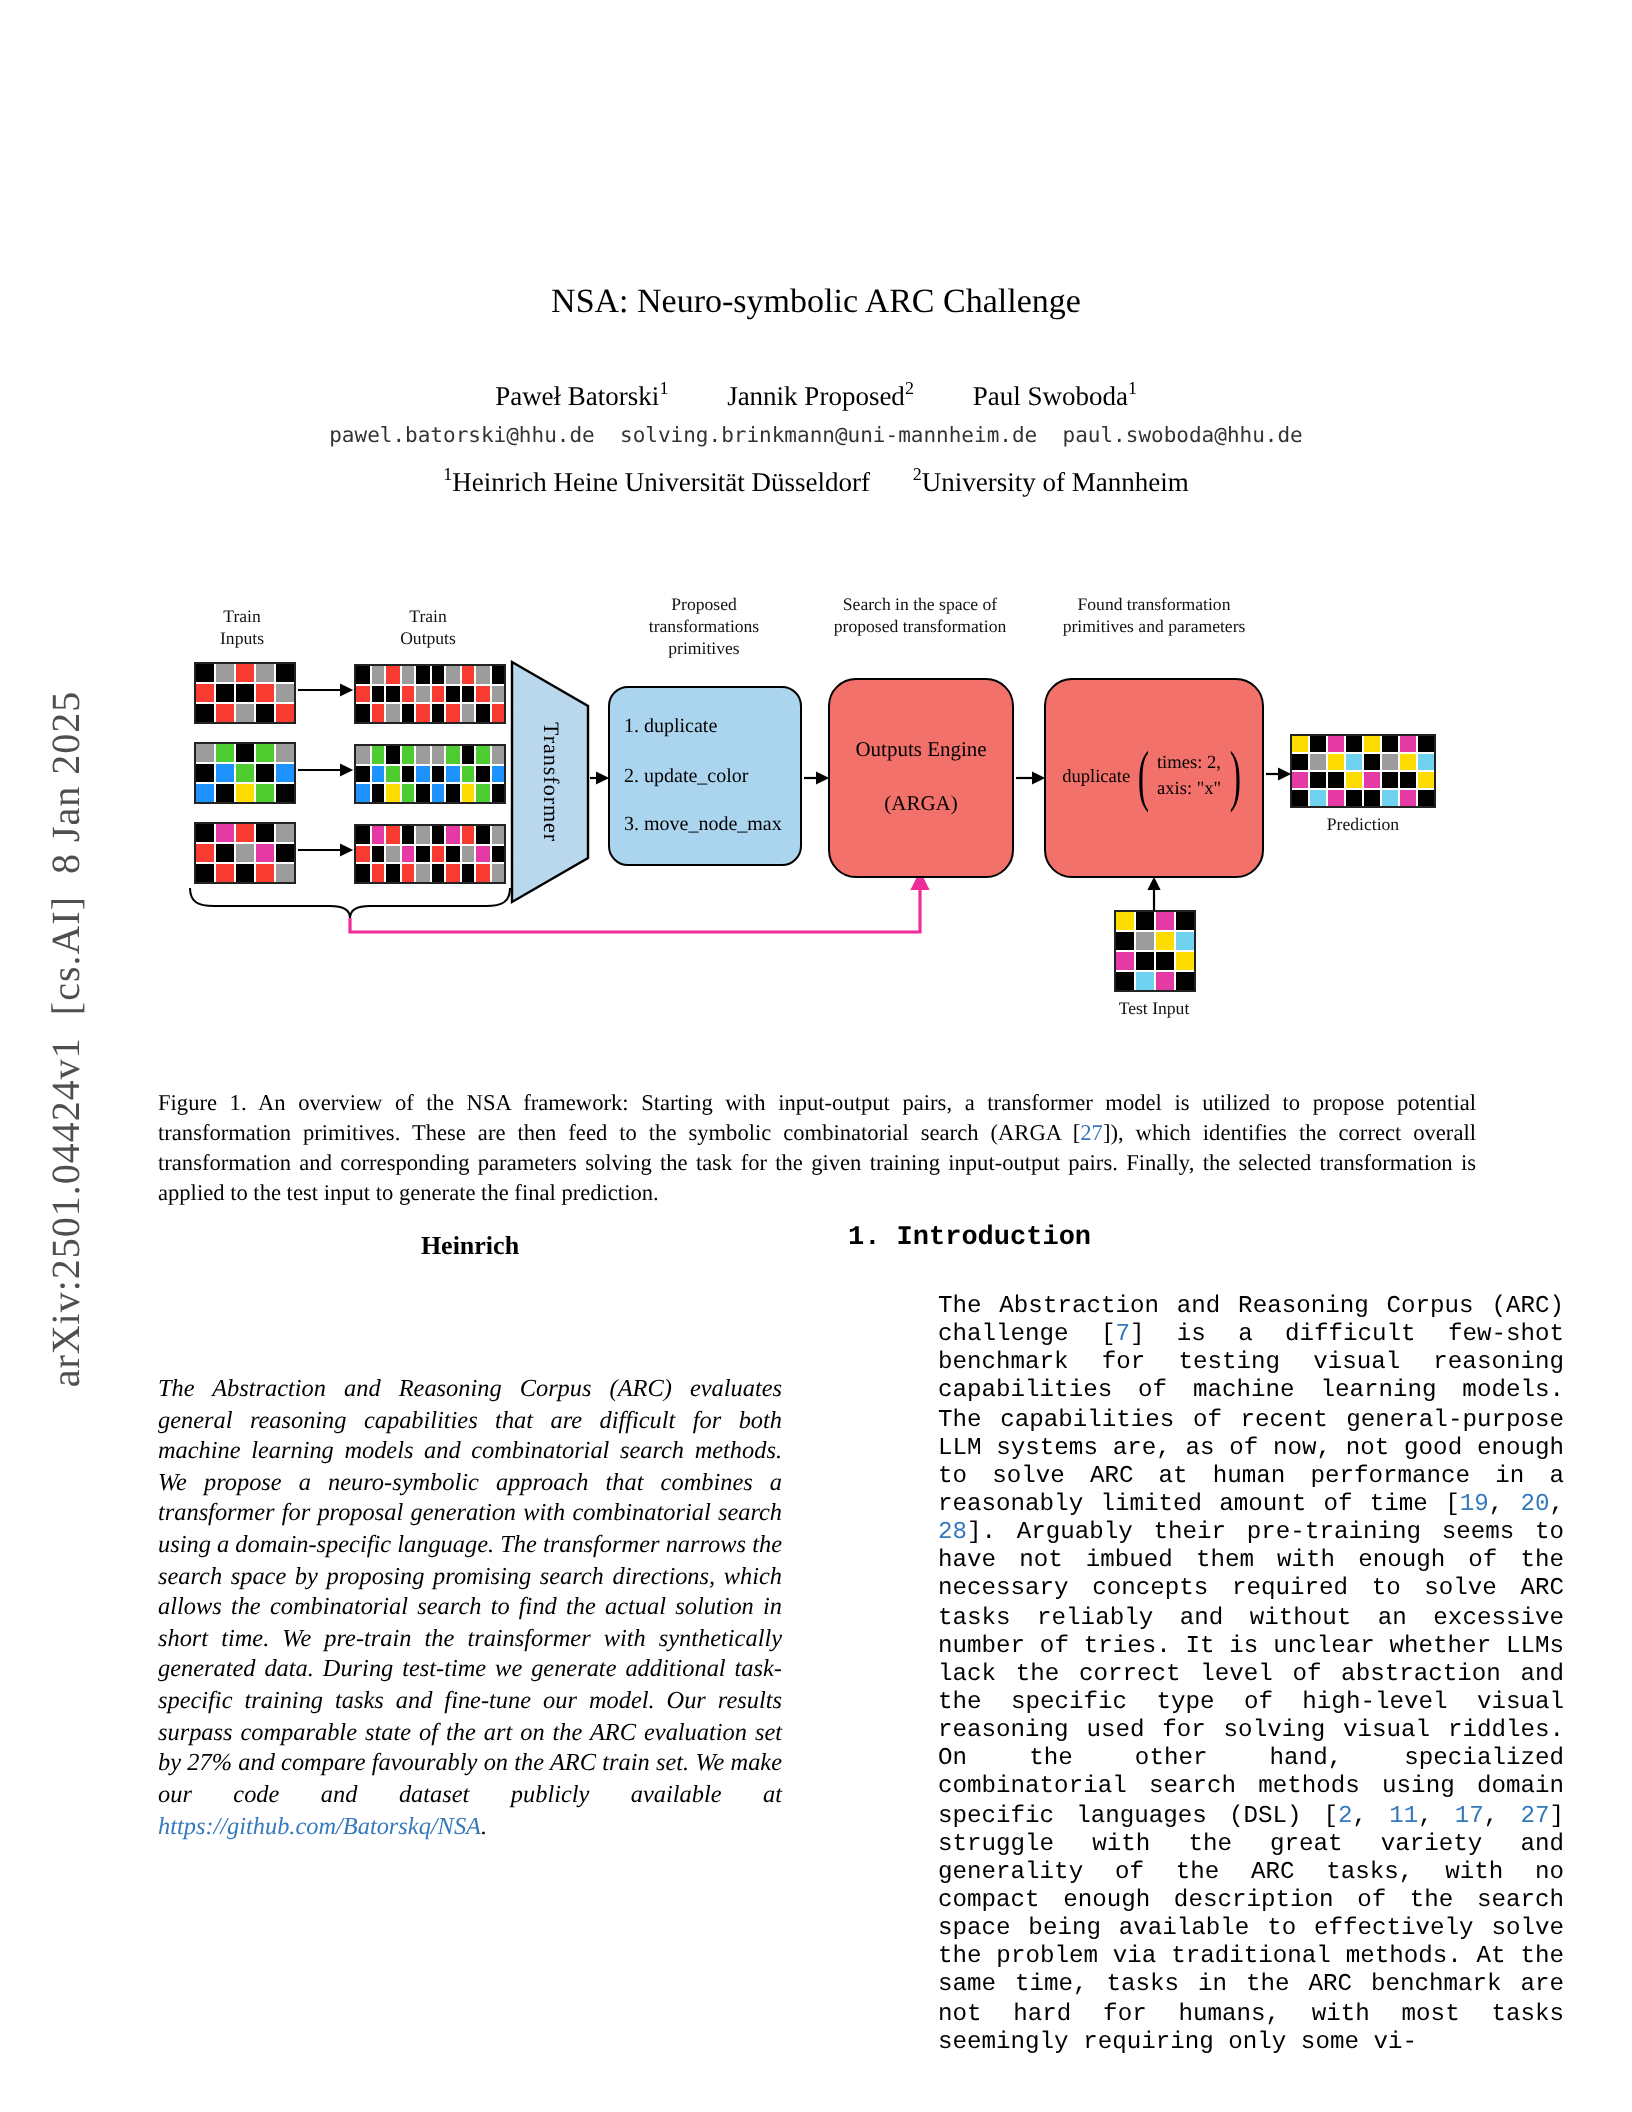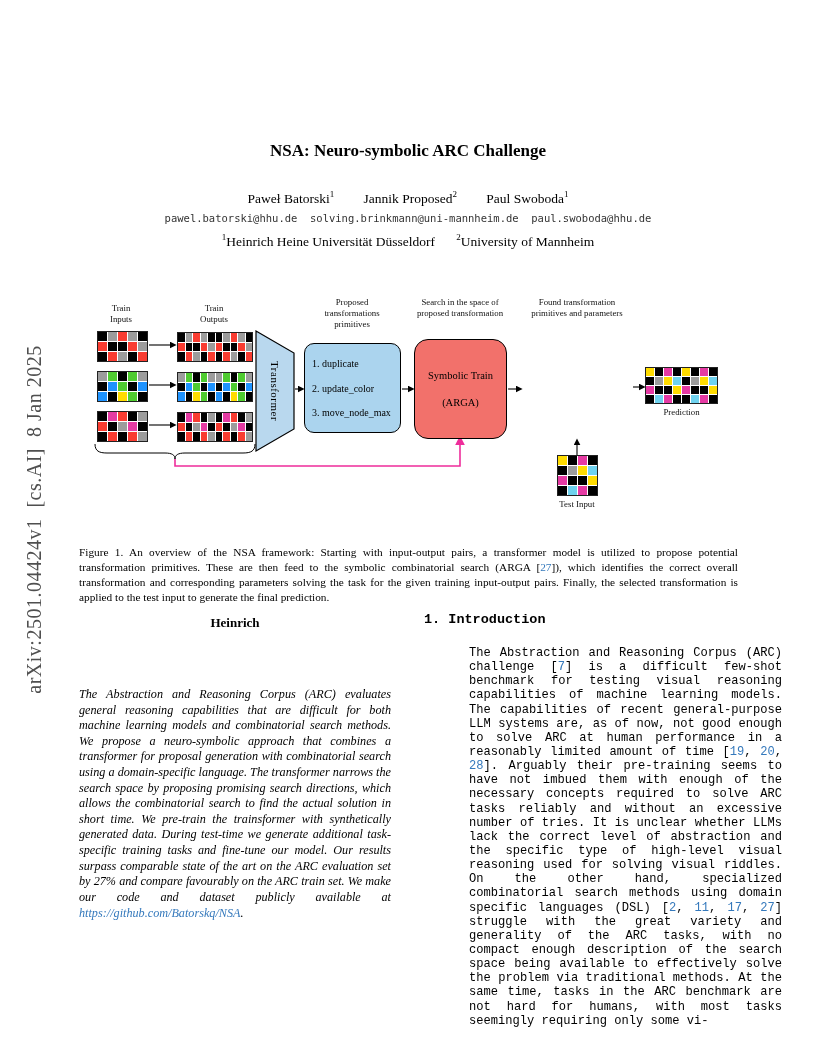--- a/index.html
+++ b/index.html
@@ -5,21 +5,21 @@
   * { margin:0; padding:0; box-sizing:border-box; }
   html,body { width:816px; height:1056px; }
   body { position:relative; background:#ffffff; color:#000;
          font-family:"Liberation Serif","DejaVu Serif",serif; overflow:hidden; }
   .abs { position:absolute; }
 
   .watermark { left:-196px; top:508px; width:460px; text-align:center;
                transform:rotate(-90deg); font-size:20px; color:#4f4f4f;
                letter-spacing:0.5px; white-space:pre; }
 
-  .title   { left:79px; top:141px; width:658px; text-align:center; font-size:17px; font-weight:bold; }
+  .title   { left:79px; top:141px; width:658px; text-align:center; font-size:17px; font-weight:normal; }
   .authors { left:79px; top:189px; width:658px; text-align:center; font-size:13.5px; }
   .authors .au { margin:0 13px; display:inline-block; }
   sup { font-size:9px; }
   .emails  { left:79px; top:212px; width:658px; text-align:center; font-size:10.5px; color:#333;
              font-family:"DejaVu Sans Mono","Liberation Mono",monospace; white-space:pre; }
   .affils  { left:79px; top:232px; width:658px; text-align:center; font-size:13.5px; }
   .affils .affil { margin:0 9px; display:inline-block;text-align:center; }
 
   .figure { left:79px; top:295px; width:658px; height:248px; }
   .figure svg.overlay { position:absolute; left:0; top:0; }
@@ -249,24 +249,33 @@
 
   <div class="transformer-label" style="left:177px;top:36px;width:38px;height:120px">Transformer</div>
 
   <div class="box box-blue" style="left:225px;top:48px;width:97px;height:90px">
     <div>1. duplicate</div>
     <div>2. update_color</div>
     <div>3. move_node_max</div>
   </div>
 
   <div class="box box-red1" style="left:335px;top:44px;width:93px;height:100px">
-    <div>Symbolic Train</div>
+    <div>Outputs Engine</div>
     <div>(ARGA)</div>
   </div>
 
+  <div class="box box-red2" style="left:443px;top:44px;width:110px;height:100px">
+    <span>duplicate</span>
+    <span class="paren">(</span>
+    <span class="fparams">
+      <span>times: 2,</span>
+      <span>axis: "x"</span>
+    </span>
+    <span class="paren">)</span>
+  </div>
 
   <div class="grid" style="left: 566px; top: 72px; grid-template-columns: repeat(8, 8px);">
       <div style="width: 8px; height: 8px; background: rgb(255, 220, 0);"></div>
       <div style="width: 8px; height: 8px; background: rgb(0, 0, 0);"></div>
       <div style="width: 8px; height: 8px; background: rgb(229, 58, 163);"></div>
       <div style="width: 8px; height: 8px; background: rgb(0, 0, 0);"></div>
       <div style="width: 8px; height: 8px; background: rgb(255, 220, 0);"></div>
       <div style="width: 8px; height: 8px; background: rgb(0, 0, 0);"></div>
       <div style="width: 8px; height: 8px; background: rgb(229, 58, 163);"></div>
       <div style="width: 8px; height: 8px; background: rgb(0, 0, 0);"></div>

